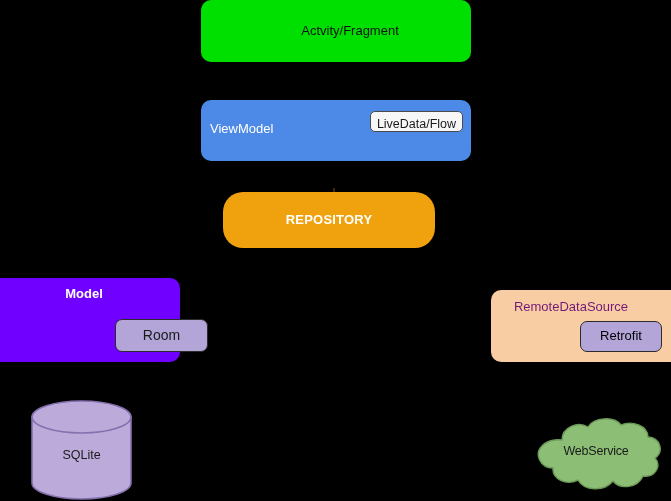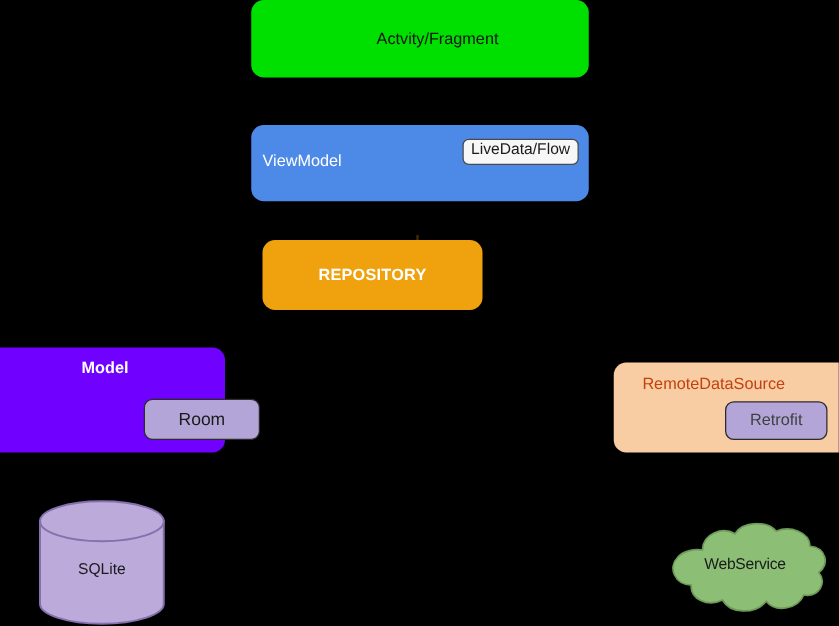--- a/index.html
+++ b/index.html
@@ -65,34 +65,34 @@
     font-size: 13px;
   }
   #livedata-chip {
     position: absolute;
     left: 169px; top: 11px;
     width: 93px; height: 21px;
     background: #f7f7f7;
     border: 1.4px solid #4a4a4a;
     border-radius: 5px;
     display: flex;
-    align-items: flex-start;
+    align-items: flex-end;
     justify-content: center;
   }
   #livedata-chip .node-label {
     color: #1a1a1a;
     font-size: 12.5px;
   }
 
   
   #repository-node {
-    left: 210px; top: 192px;
-    width: 176px; height: 56px;
+    left: 223px; top: 192px;
+    width: 212px; height: 56px;
     background: #efa10e;
-    border-radius: 10px;
+    border-radius: 20px;
     align-items: center;
     justify-content: center;
   }
   #repository-node .node-label {
     color: #ffffff;
     font-weight: bold;
     font-size: 13px;
     letter-spacing: 0.2px;
   }
   #repository-stub {
@@ -139,36 +139,36 @@
     left: 491px; top: 290px;
     width: 192px; height: 72px;
     background: #f9cda4;
     border-radius: 10px;
   }
   #remote-label {
     position: absolute;
     left: 0; top: 10px;
     width: 160px;
     text-align: center;
-    color: #c2410c;
+    color: #701a75;
     font-size: 13px;
   }
   #retrofit-chip {
     position: absolute;
     left: 89px; top: 31px;
     width: 82px; height: 31px;
     background: #b3a5d8;
     border: 1.6px solid #2b2b2b;
     border-radius: 7px;
     display: flex;
     align-items: center;
     justify-content: center;
   }
   #retrofit-chip .node-label {
-    color: #404040;
+    color: #000000;
     font-size: 13px;
   }
 
   
   #sqlite-node {
     position: absolute;
     left: 30px; top: 400px;
     width: 103px; height: 100px;
   }
   #sqlite-node svg { display: block; }

